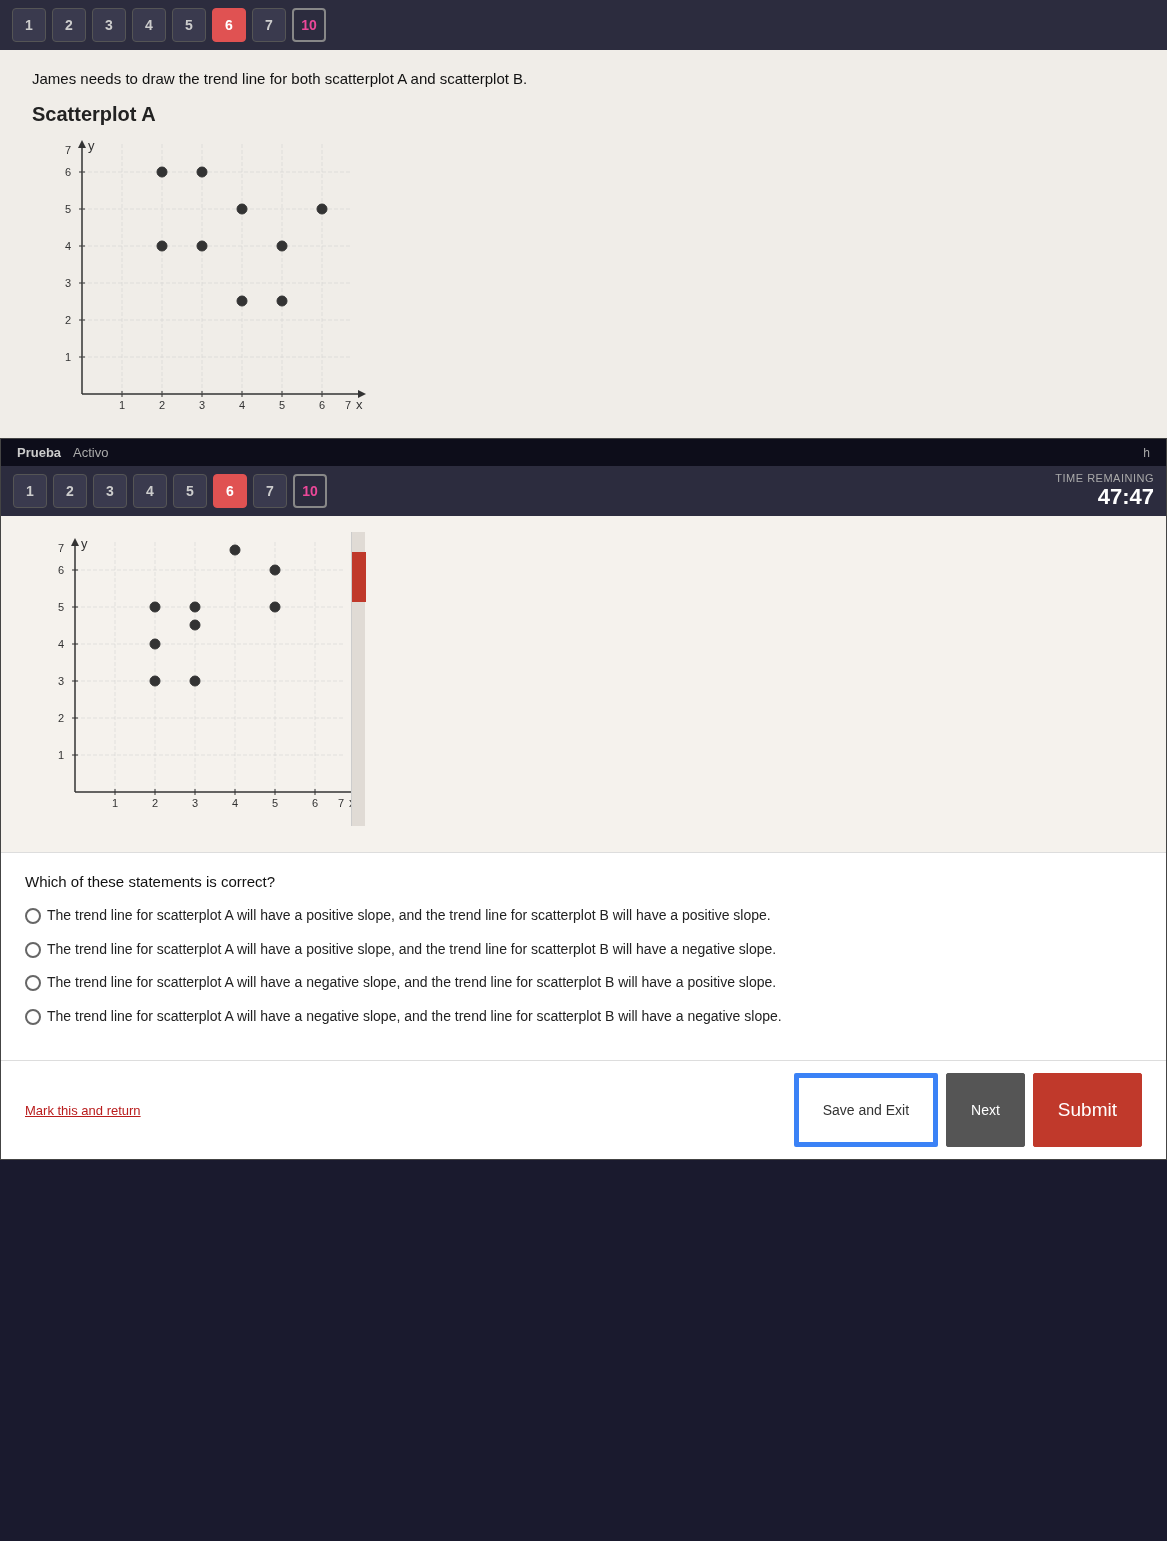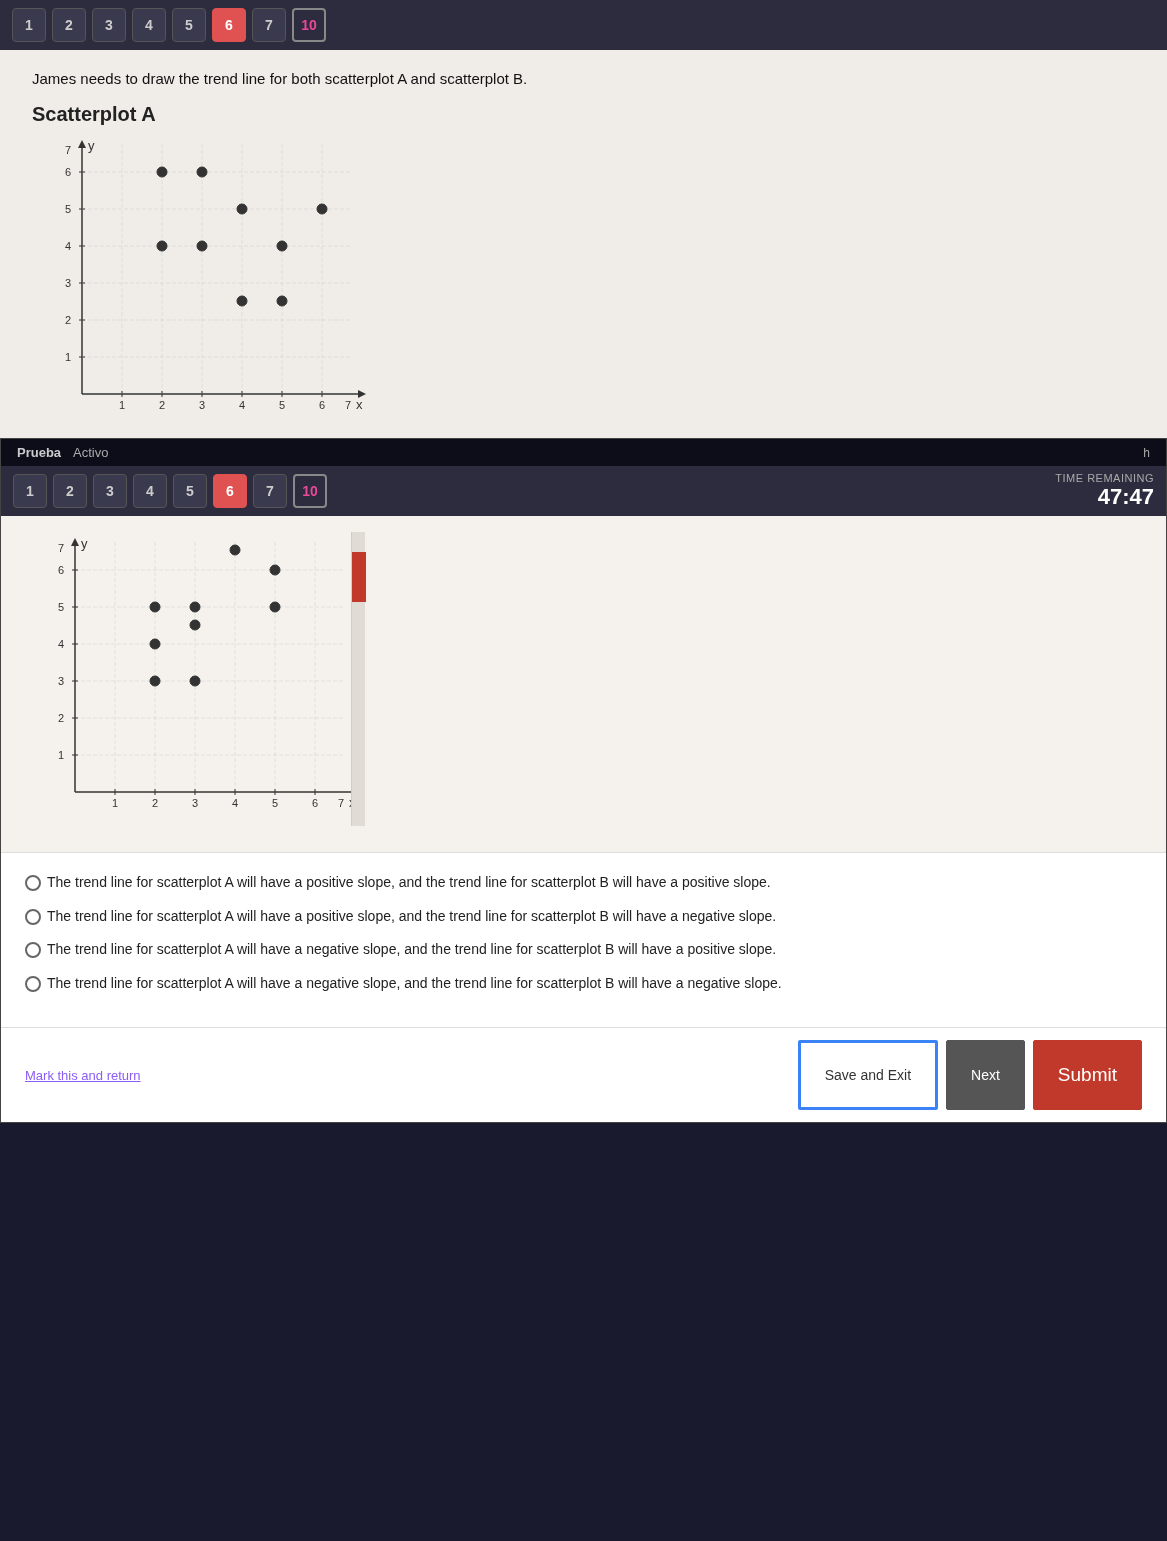--- a/index.html
+++ b/index.html
@@ -174,34 +174,34 @@
     .bottom-bar {
       background: white;
       border-top: 1px solid #ddd;
       padding: 12px 24px;
       display: flex;
       align-items: center;
       justify-content: space-between;
     }
 
     .mark-link {
-      color: #8b5cf6;
+      color: #b91c1c;
       font-size: 13px;
       text-decoration: underline;
       cursor: pointer;
     }
 
     .bottom-buttons {
       display: flex;
       gap: 8px;
     }
 
     .btn-save {
       background: white;
-      border: 3px solid #3b82f6;
+      border: 5px solid #3b82f6;
       color: #333;
       padding: 24px 24px;
       font-size: 14px;
       cursor: pointer;
       border-radius: 2px;
     }
 
     .btn-next {
       background: #555;
       border: 1px solid #555;
@@ -428,20 +428,21 @@
 
       
       <div style="position:absolute; right:0; top:0; bottom:0; width:14px; background:#e0dbd5; border-left:1px solid #ccc;">
         <div style="width:14px; height:50px; background:#c0392b; position:absolute; top:20px;"></div>
       </div>
     </div>
 
   </div>
 
   <div class="question-section">
+    <p class="question-text">Which of these statements is correct?</p>
 
     <div class="answer-option">
       <div class="radio-btn"></div>
       <span class="option-text">The trend line for scatterplot A will have a positive slope, and the trend line for scatterplot B will have a positive slope.</span>
     </div>
 
     <div class="answer-option">
       <div class="radio-btn"></div>
       <span class="option-text">The trend line for scatterplot A will have a positive slope, and the trend line for scatterplot B will have a negative slope.</span>
     </div>

